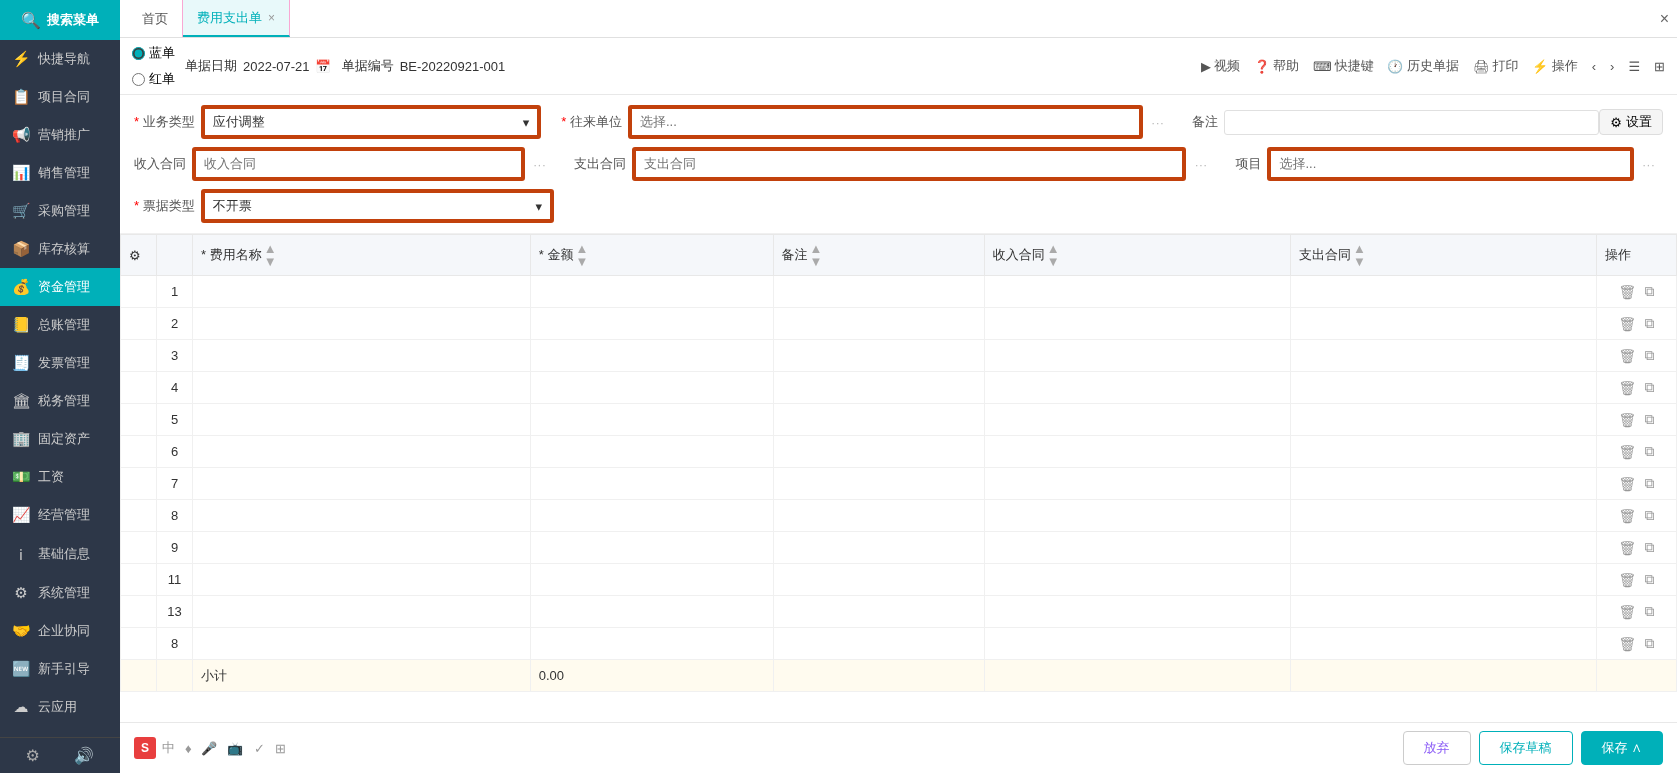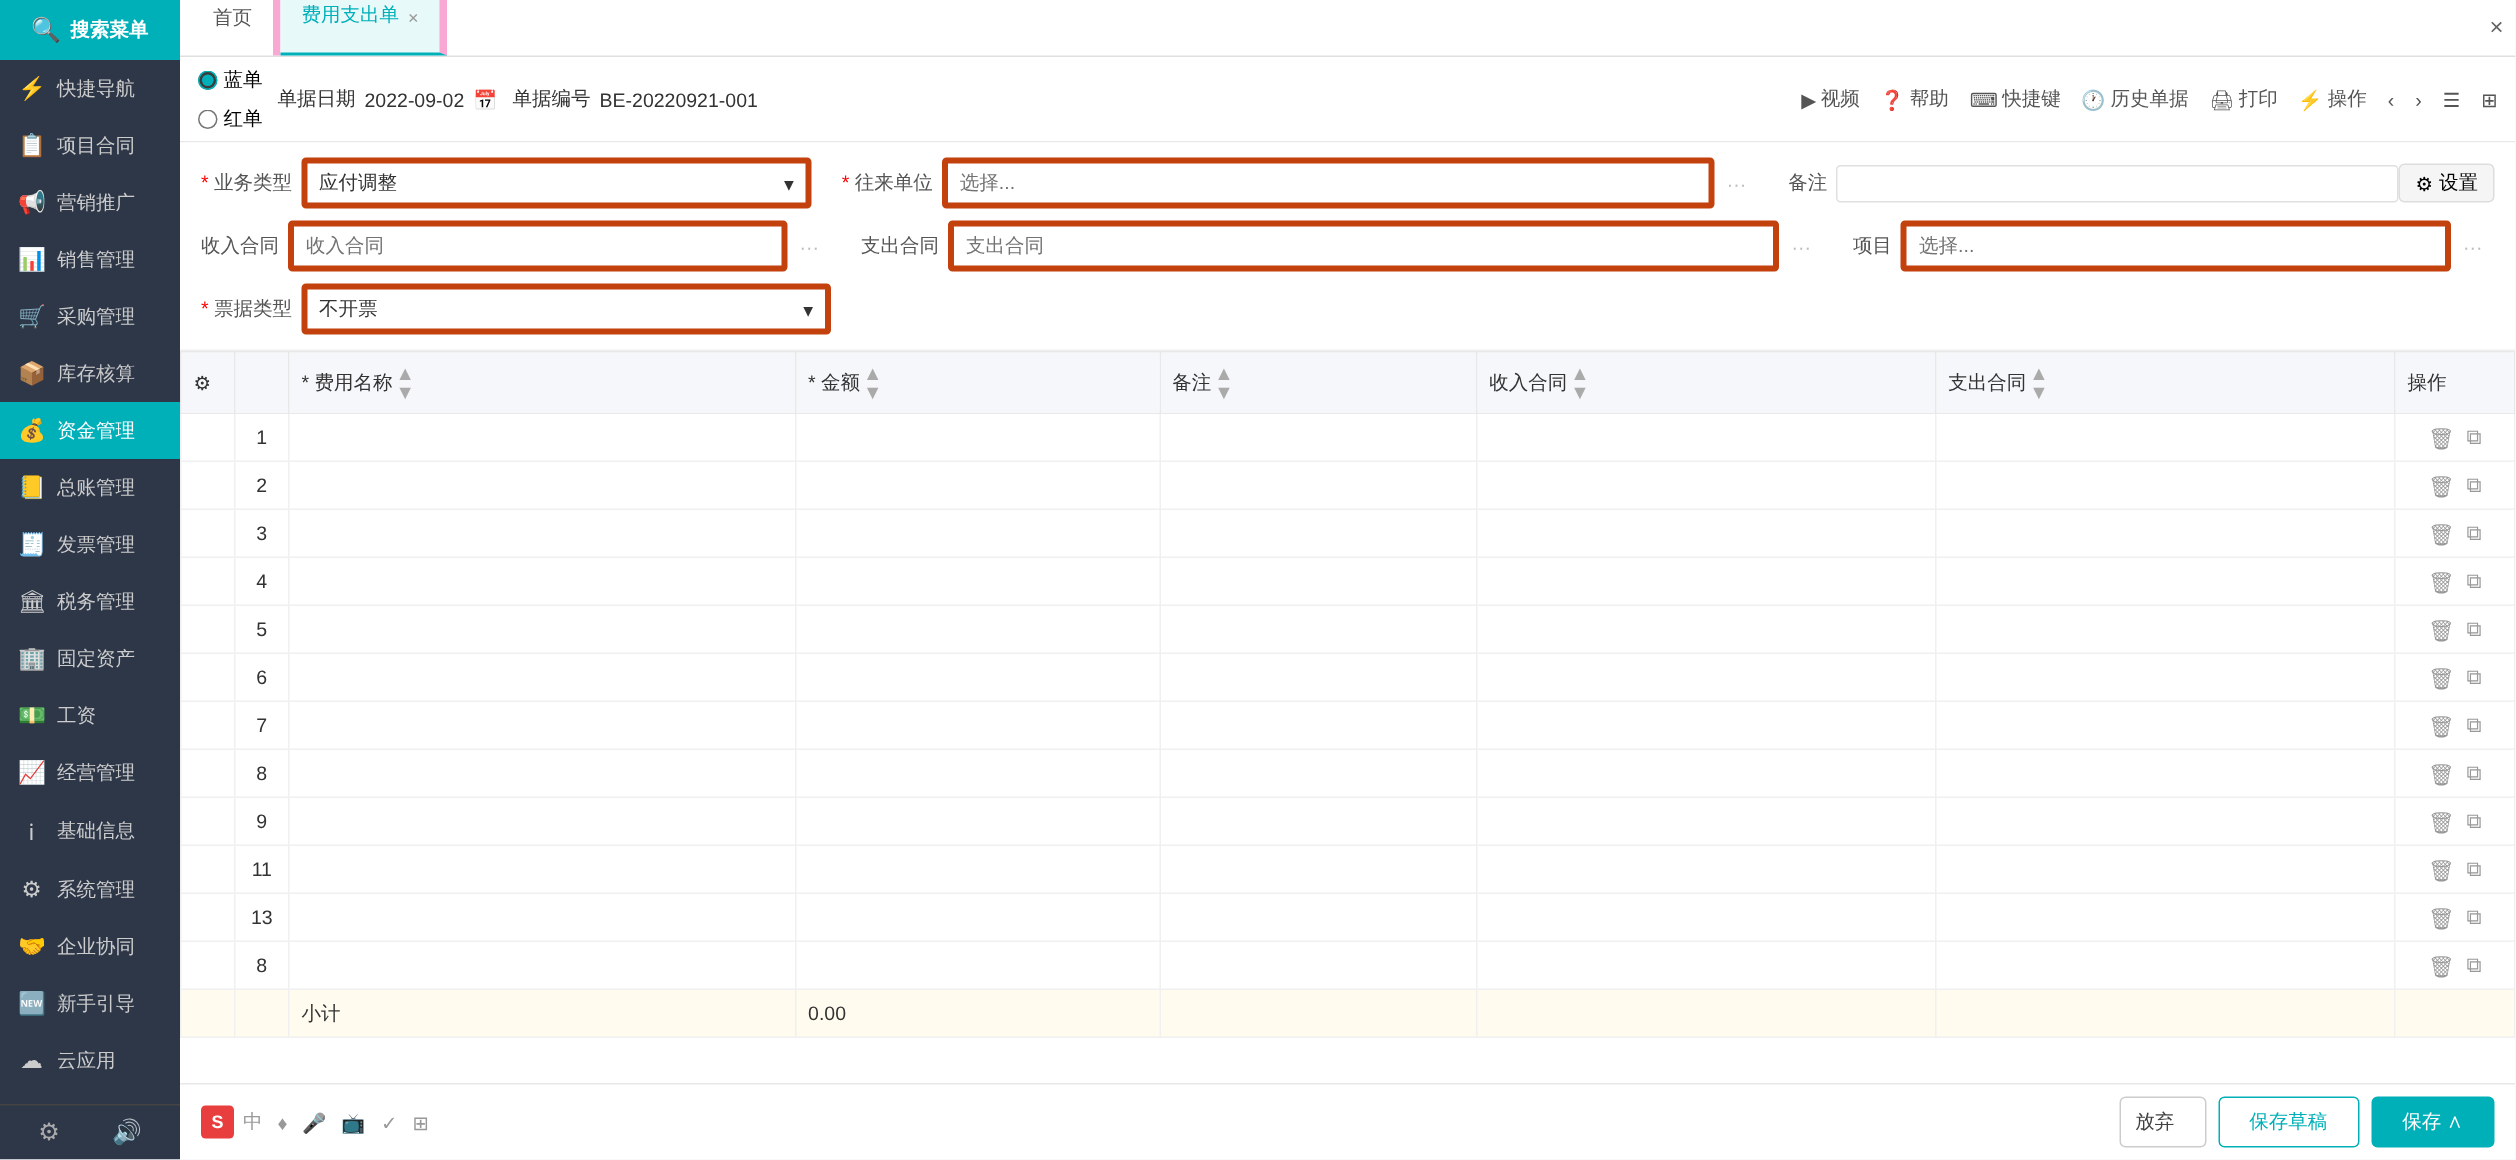--- a/index.html
+++ b/index.html
@@ -64,27 +64,27 @@
       display: flex;
       align-items: center;
       background: #fff;
       border-bottom: 1px solid #e0e0e0;
       padding: 0 8px;
       height: 38px;
       flex-shrink: 0;
     }
     .tab {
       display: flex;
-      align-items: flex-end;
-      padding: 16px 14px;
+      align-items: center;
+      padding: 4px 14px;
       height: 100%;
       cursor: pointer;
       font-size: 13px;
       color: #555;
-      border-right: 5px solid #f9a8d4;
+      border-right: 1px solid #f9a8d4;
     }
     .tab.active {
       background: #e8f9fa;
       color: #00b0b9;
       border-bottom: 2px solid #00b0b9;
     }
     .tab-close {
       margin-left: 6px;
       color: #999;
       font-size: 12px;
@@ -285,21 +285,21 @@
     .bottom-tool-icon { cursor: pointer; }
     .btn-group { display: flex; gap: 8px; }
     .btn {
       padding: 7px 20px;
       border-radius: 4px;
       border: 1px solid #ddd;
       cursor: pointer;
       font-size: 13px;
       font-weight: 500;
     }
-    .btn-default { background: #fff; color: #404040; border-color: #ccc; padding-left: 10px; }
+    .btn-default { background: #fff; color: #8b5cf6; border-color: #ccc; }
     .btn-secondary { background: #fff; color: #00b0b9; border-color: #00b0b9; }
     .btn-primary { background: #00b0b9; color: white; border-color: #00b0b9; }
   </style>
 </head>
 <body>
 
 <div class="sidebar">
   <div class="sidebar-header">
     <span class="sidebar-search-icon">🔍</span>
     <span>搜索菜单</span>
@@ -407,21 +407,21 @@
           <input type="radio" name="bill-type" checked="" class="radio-blue" style="">
           <span>蓝单</span>
         </label>
         <label class="radio-label">
           <input type="radio" name="bill-type" style="">
           <span>红单</span>
         </label>
       </div>
       <div class="toolbar-field">
         <span>单据日期</span>
-        <span class="toolbar-field-value">2022-09-02</span>
+        <span class="toolbar-field-value">2022-07-21</span>
         <span class="toolbar-field-icon">📅</span>
       </div>
       <div class="toolbar-field">
         <span>单据编号</span>
         <span class="toolbar-field-value">BE-20220921-001</span>
       </div>
       <div class="toolbar-right" id="toolbar-right">
           <span class="toolbar-right-item">
             <span>▶</span>
             <span>视频</span>

